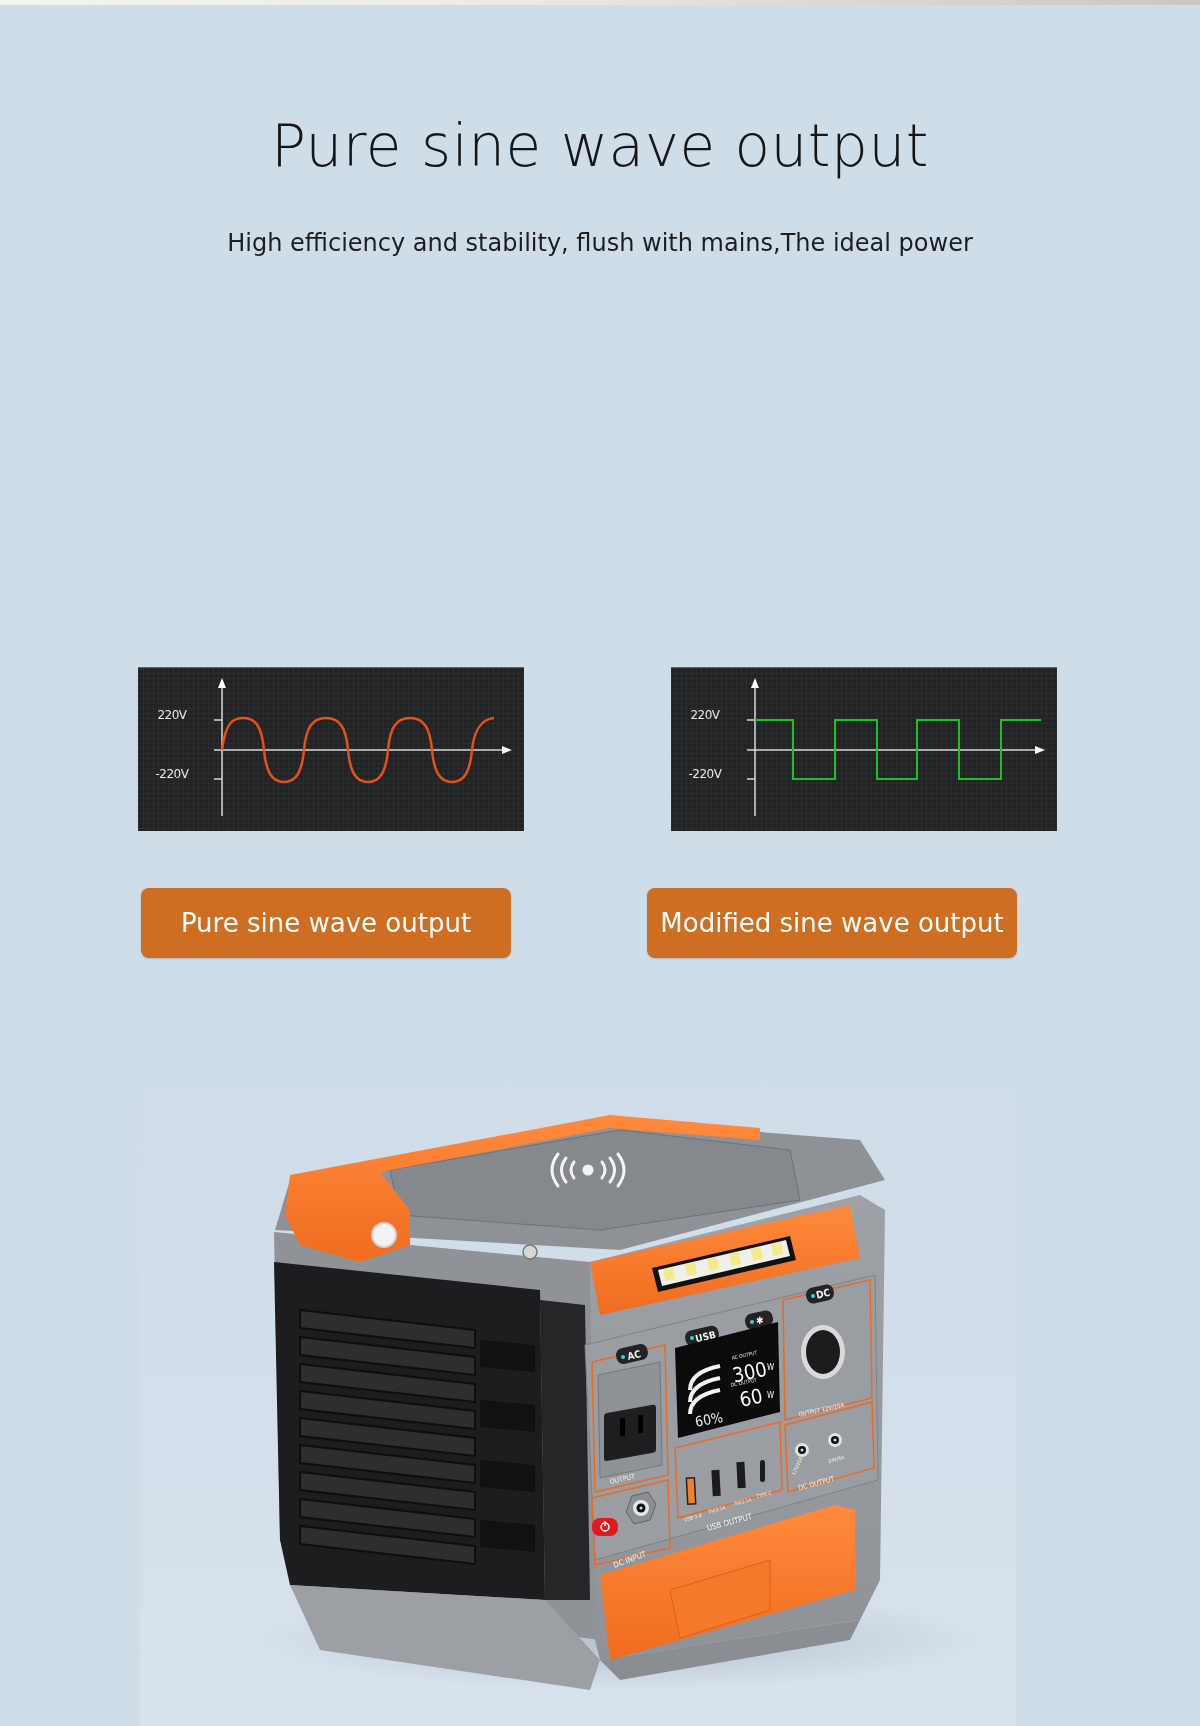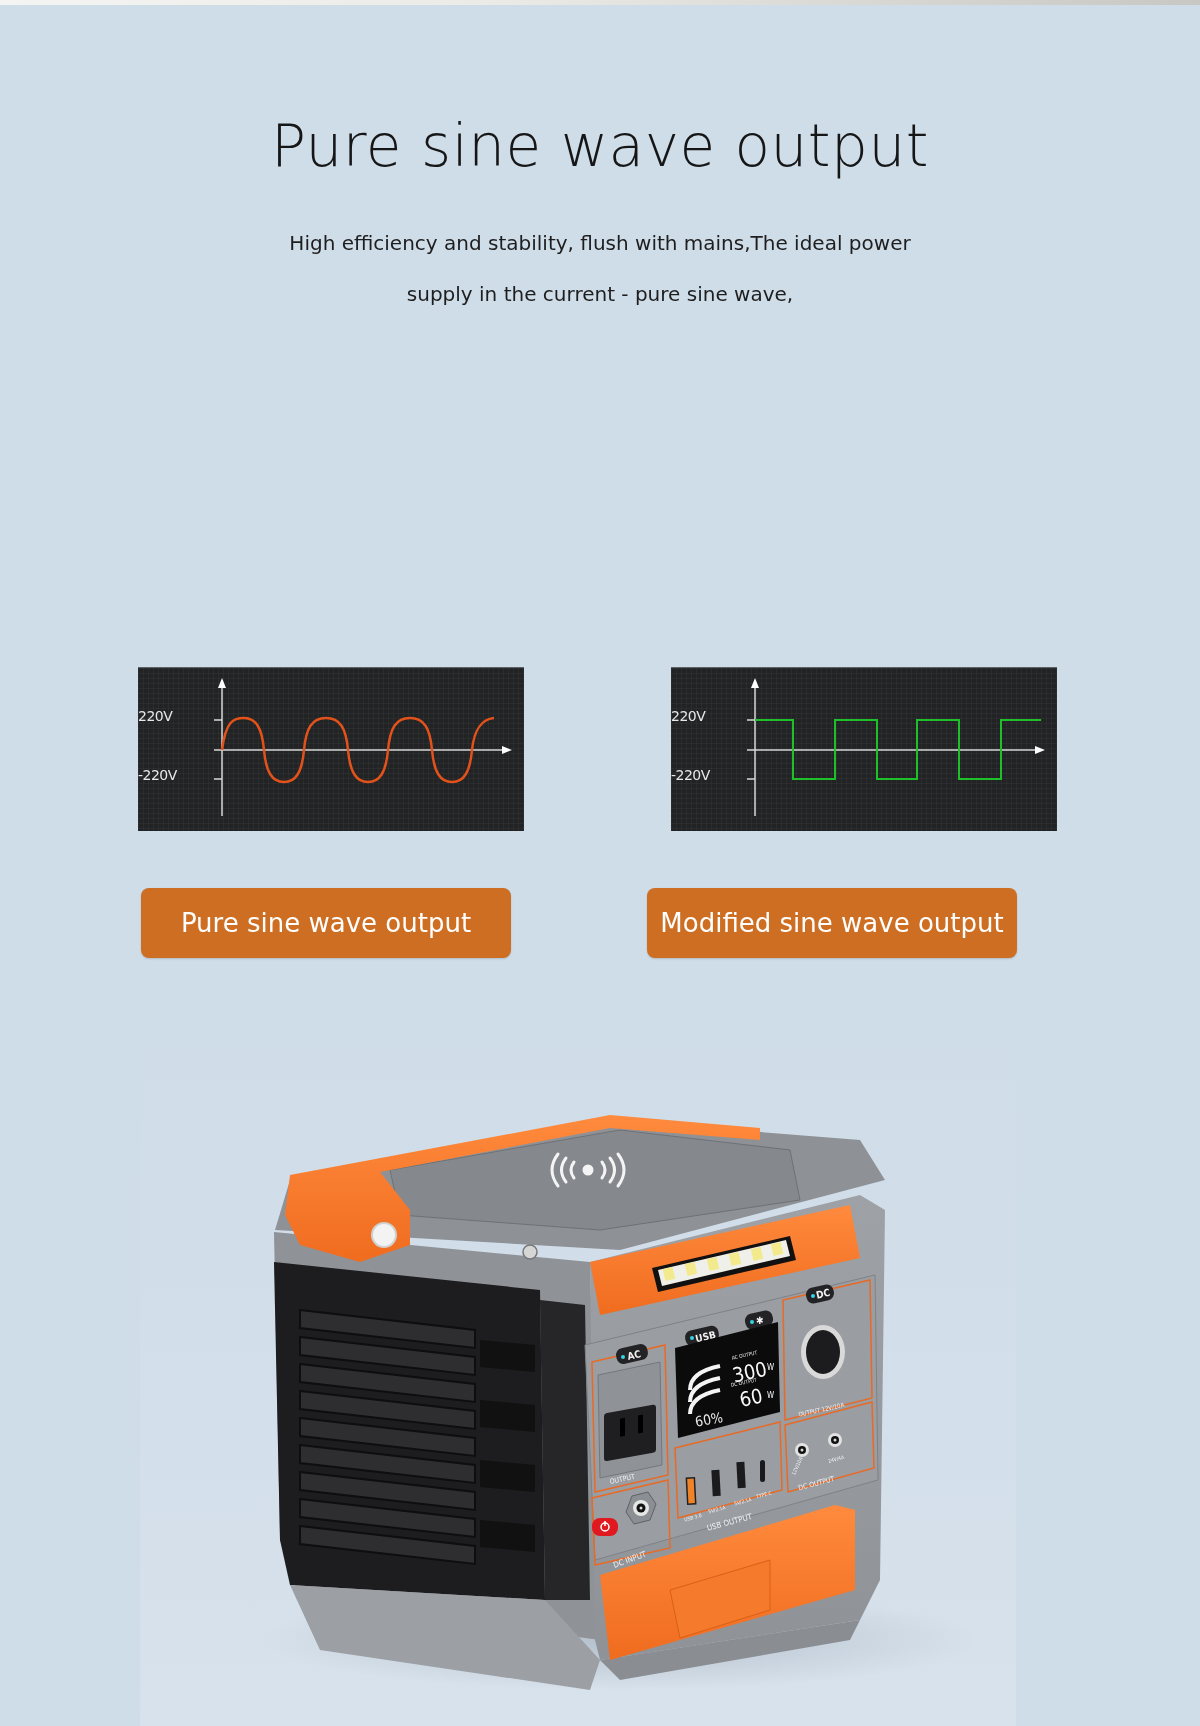--- a/index.html
+++ b/index.html
@@ -14,39 +14,39 @@
     position: absolute; left: 0; top: 0; width: 1200px; height: 5px;
     background: linear-gradient(90deg, #f4f4f2 0%, #ecebe8 40%, #c8c7c4 100%);
   }
   .page-title {
     position: absolute; left: 0; top: 112px; width: 1200px;
     text-align: center; font-size: 58px; font-weight: 300; letter-spacing: 0.5px;
     color: #161616; font-family: "DejaVu Sans", sans-serif;
   }
   .desc {
     position: absolute; left: 120px; top: 218px; width: 960px;
-    text-align: center; font-size: 20px; line-height: 51px; color: #1e1e1e;
+    text-align: center; font-size: 24px; line-height: 51px; color: #1e1e1e;
   }
   .desc div { white-space: nowrap; }
 
   .chart {
     position: absolute; top: 667px; width: 386px; height: 164px;
     background-color: #222325;
     background-image:
       linear-gradient(rgba(255,255,255,0.035) 1px, transparent 1px),
       linear-gradient(90deg, rgba(255,255,255,0.035) 1px, transparent 1px);
     background-size: 5px 5px;
     border-top: 1px solid #5c6168;
   }
   .chart.sine { left: 138px; }
   .chart.square { left: 671px; }
   .chart svg { position: absolute; left: 0; top: 0; }
   .chart .lbl {
-    position: absolute; left: 0; width: 68px; text-align: left;
-    color: #e8e8e8; font-size: 14px; font-family: "DejaVu Sans", sans-serif; letter-spacing: -0.5px;
+    position: absolute; left: 0; width: 68px; text-align: center;
+    color: #e8e8e8; font-size: 12px; font-family: "DejaVu Sans", sans-serif; letter-spacing: -0.5px;
   }
 
   .wave-button {
     position: absolute; top: 888px; width: 370px; height: 70px;
     background: #cd6e22; border-radius: 8px; color: #fff;
     font-size: 26px; display: flex; align-items: center; justify-content: center;
     box-shadow: 0 1px 2px rgba(0,0,0,0.15);
     cursor: pointer; white-space: nowrap;
   }
   .wave-button.left { left: 141px; }
@@ -61,21 +61,20 @@
 </style>
 </head>
 <body>
 
 <div class="top-strip"></div>
 
 <h1 class="page-title">Pure sine wave output</h1>
 
 <div class="desc">
   <div>High efficiency and stability, flush with mains,The ideal power</div>
-  <div>supply in the current - pure sine wave,</div>
 </div>
 
 <div class="chart sine">
   <svg width="386" height="164" viewBox="0 0 386 164">
 
     <line x1="84" y1="16" x2="84" y2="148" stroke="#d9d9d9" stroke-width="1.5"></line>
     <polygon points="84,10 80,20 88,20" fill="#ffffff"></polygon>
 
     <line x1="76" y1="82" x2="366" y2="82" stroke="#d9d9d9" stroke-width="1.5"></line>
     <polygon points="374,82 364,78 364,86" fill="#ffffff"></polygon>

